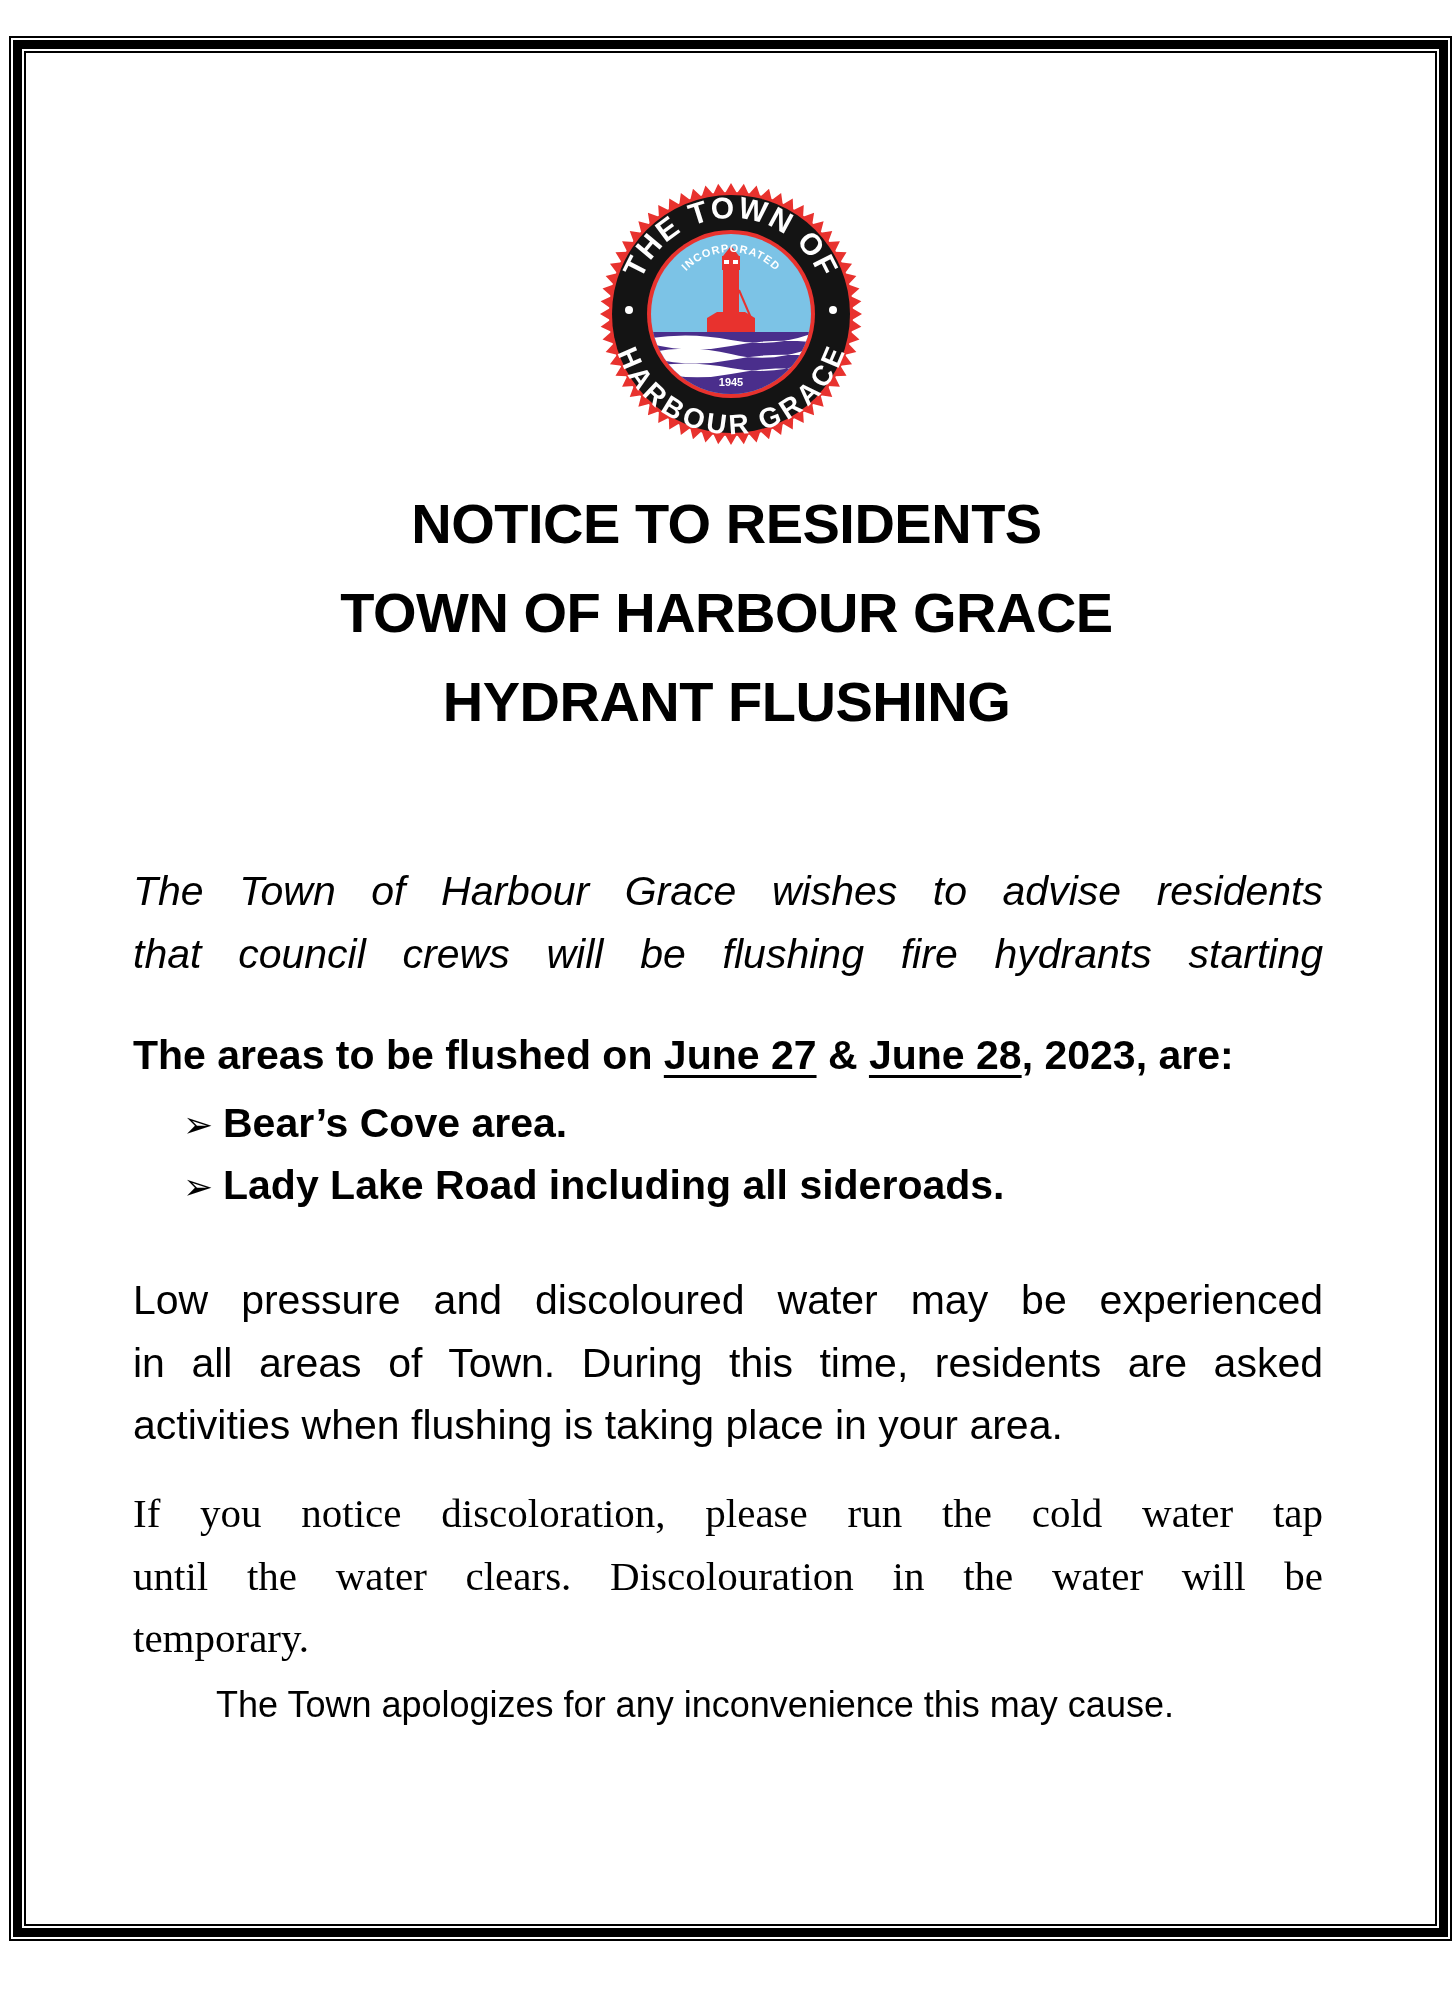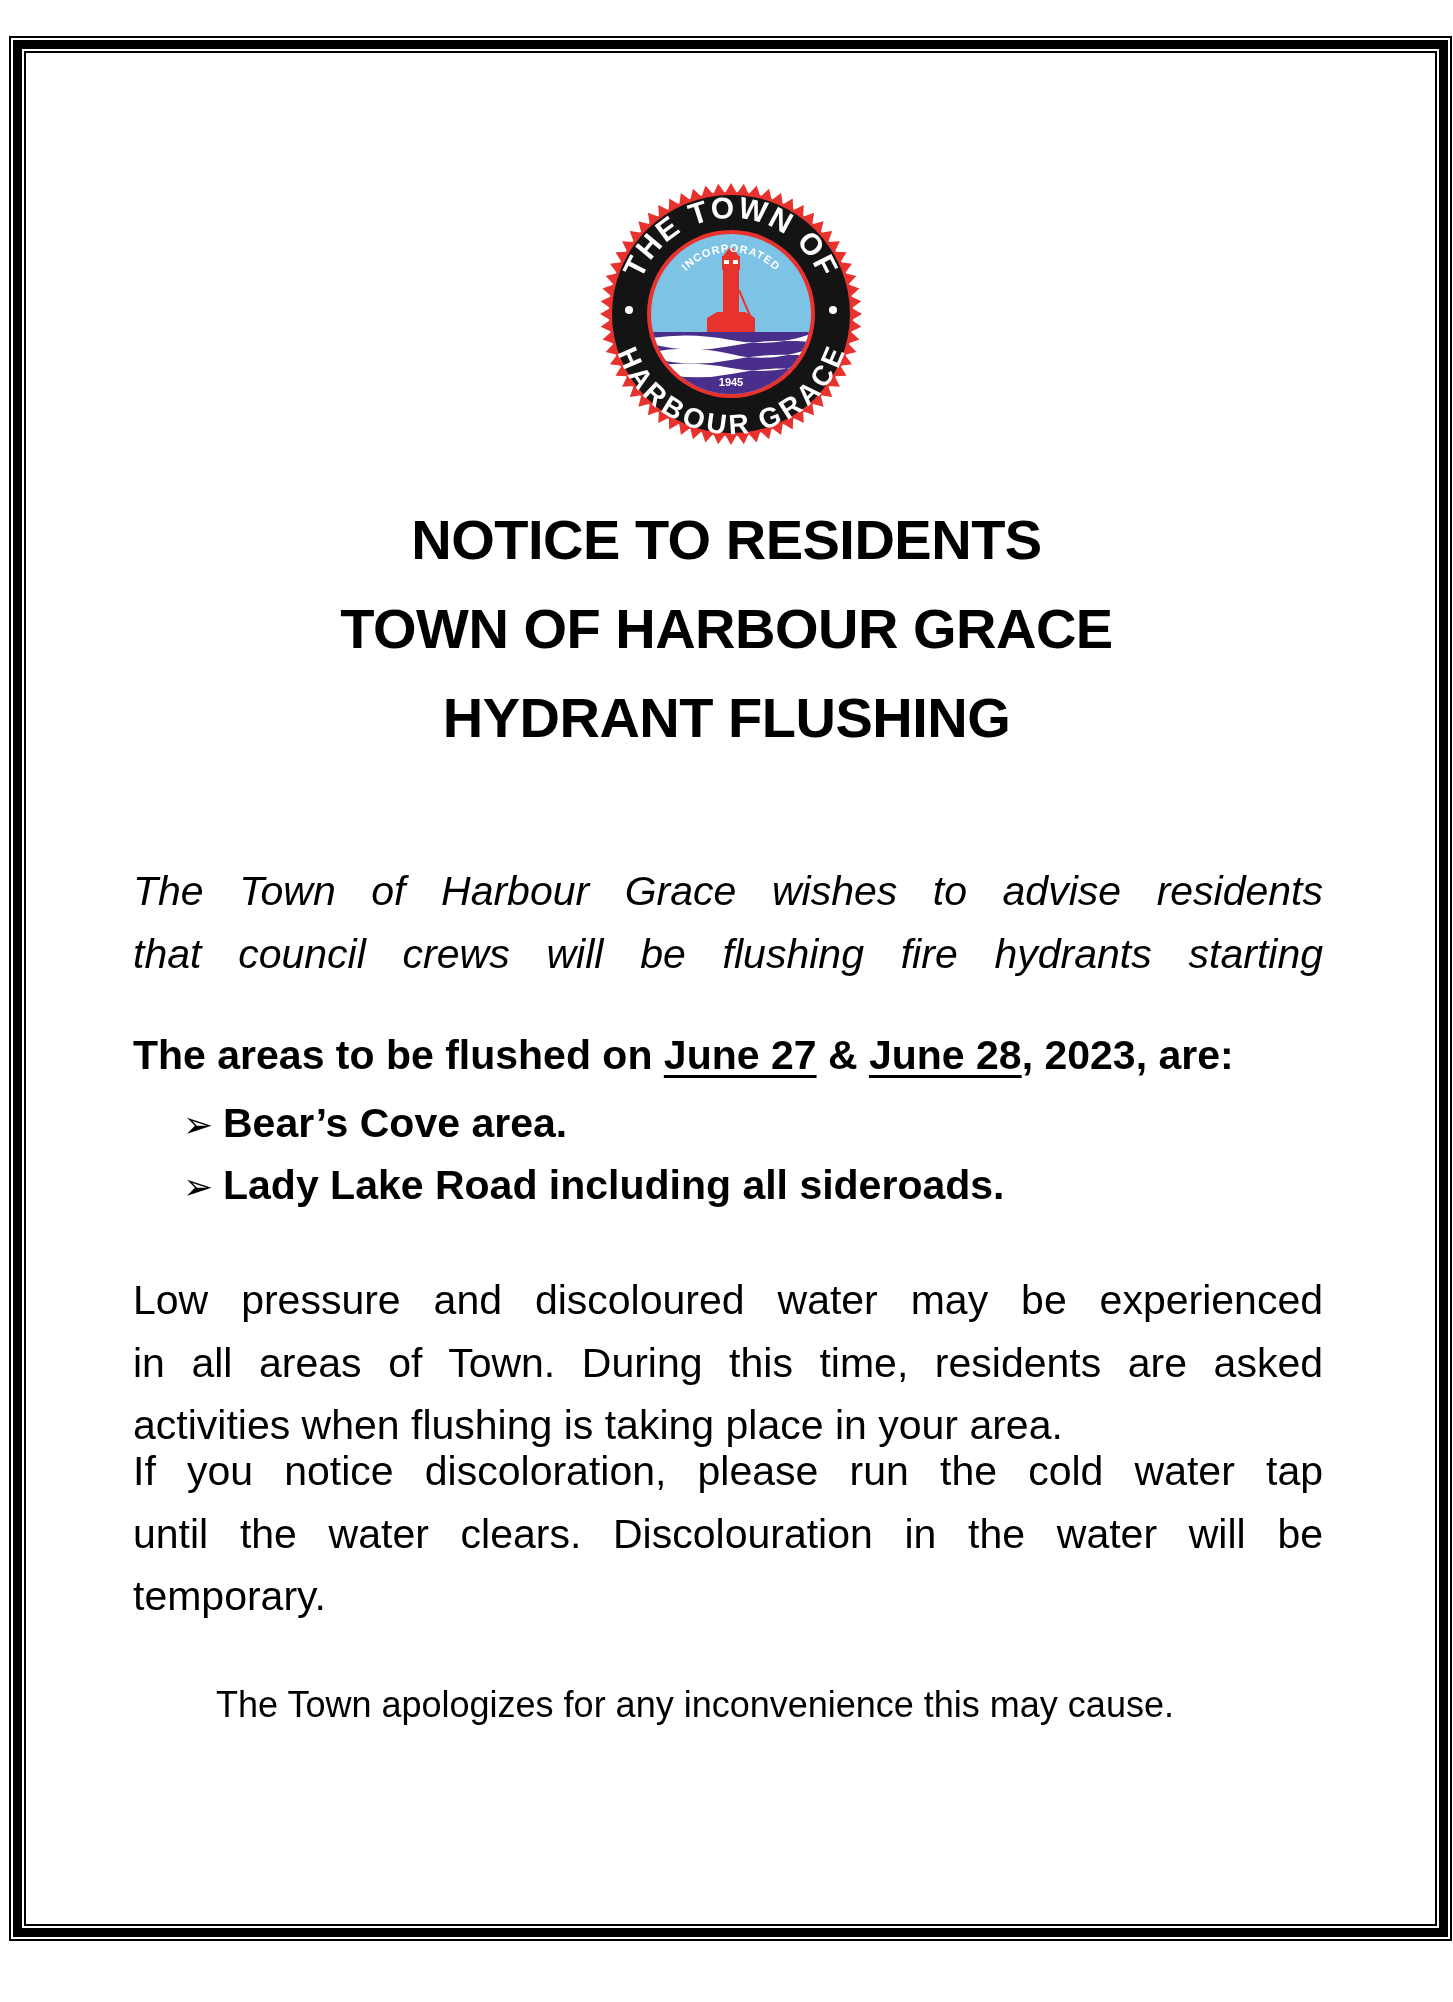--- a/index.html
+++ b/index.html
@@ -9,41 +9,41 @@
   
   .border-outer { position: absolute; left: 9px; top: 36px; width: 1443px; height: 1905px;
                   border: 2px solid #000; box-sizing: border-box; }
   .border-thick { position: absolute; left: 13px; top: 40px; width: 1435px; height: 1897px;
                   border: 9px solid #000; box-sizing: border-box; }
   .border-inner { position: absolute; left: 24px; top: 51px; width: 1413px; height: 1875px;
                   border: 2px solid #000; box-sizing: border-box; }
 
   .logo { position: absolute; left: 597px; top: 180px; width: 268px; height: 268px; }
 
-  .headings { position: absolute; left: 0; top: 495px; width: 1453px; text-align: center; }
+  .headings { position: absolute; left: 0; top: 479px; width: 1453px; text-align: center; }
   .heading-line { font-weight: bold; font-size: 56px; line-height: 89px; letter-spacing: -0.5px;
                   font-family: "Liberation Sans", sans-serif; }
 
   .body-col { position: absolute; left: 133px; width: 1190px; }
   .para { font-size: 41px; line-height: 62.5px; text-align: justify; text-align-last: left;
           margin: 0; }
   .para .line { display: block; text-align: justify; text-align-last: justify; }
   .para .line.last { text-align-last: left; }
 
   .p1 { top: 860px; font-style: italic; }
   .areas { position: absolute; left: 133px; top: 1024px; width: 1190px; font-weight: bold;
            font-size: 41px; line-height: 62px; white-space: nowrap; }
   .areas u { text-decoration: underline; text-decoration-thickness: 3px; text-underline-offset: 6px; }
 
   .bullets { position: absolute; left: 183px; top: 1092px; font-weight: bold; font-size: 41px; }
   .bullet { display: flex; align-items: baseline; height: 62px; line-height: 62px; white-space: nowrap; }
   .bullet .arrow { width: 40px; font-size: 36px; font-weight: normal; }
 
   .p2 { top: 1223px; }
-  .p3 { top: 1440px; }
+  .p3 { top: 1482px; font-family: Liberation Serif, serif; }
 
   .closing { position: absolute; left: 0; width: 1366px; top: 1680px; text-align: center;
              font-size: 36px; line-height: 50px; padding-left: 12px; }
 </style>
 </head>
 <body>
 
 <div class="border-outer"></div>
 <div class="border-thick"></div>
 <div class="border-inner"></div>

